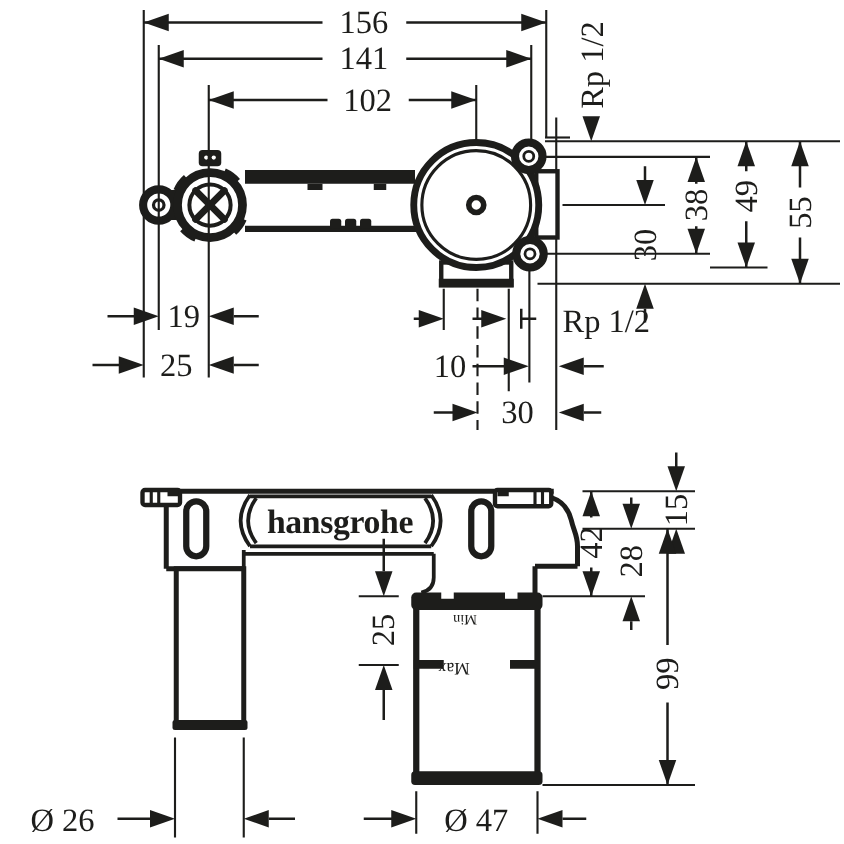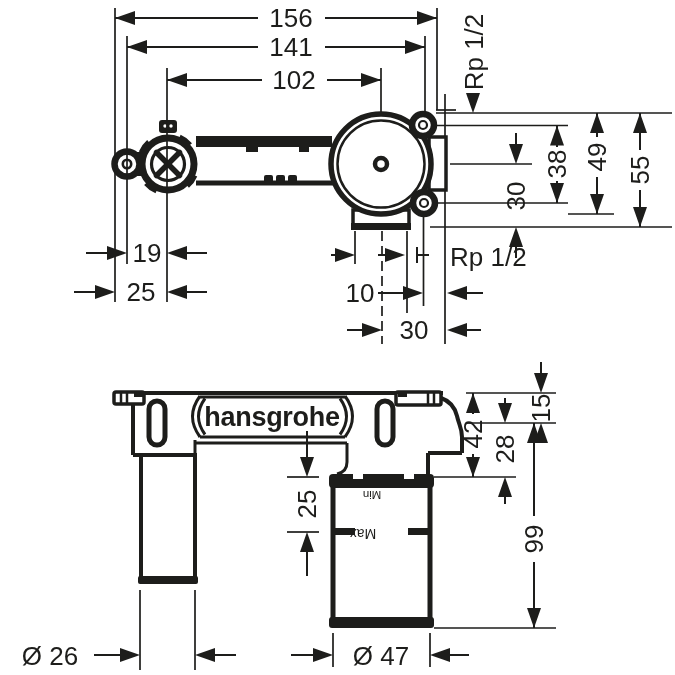--- a/index.html
+++ b/index.html
@@ -1,17 +1,17 @@
 <!DOCTYPE html>
 <html><head>
 <meta charset="utf-8">
 <style>
   html,body{margin:0;padding:0;background:#ffffff;}
   .stage{position:relative;width:675px;height:675px;background:#ffffff;overflow:hidden;
-         font-family:Liberation Sans, sans-serif;}
+         font-family:Liberation Serif, serif;}
   svg text{fill:#1d1d1b;}
   .dim{font-size:26px;text-anchor:middle;dominant-baseline:central;}
   .dimS{font-size:26px;text-anchor:start;dominant-baseline:central;}
   .logo{font-size:27px;font-weight:bold;text-anchor:middle;dominant-baseline:central;letter-spacing:-0.3px;}
   .mm-min{font-size:11.5px;text-anchor:middle;dominant-baseline:central;}
   .mm-max{font-size:14px;text-anchor:middle;dominant-baseline:central;}
   .ext{stroke:#1d1d1b;stroke-width:1.7;fill:none;}
   .dl{stroke:#1d1d1b;stroke-width:2;fill:none;}
   .arr{fill:#1d1d1b;stroke:none;}
   .b4{stroke:#1d1d1b;stroke-width:4;fill:none;}

